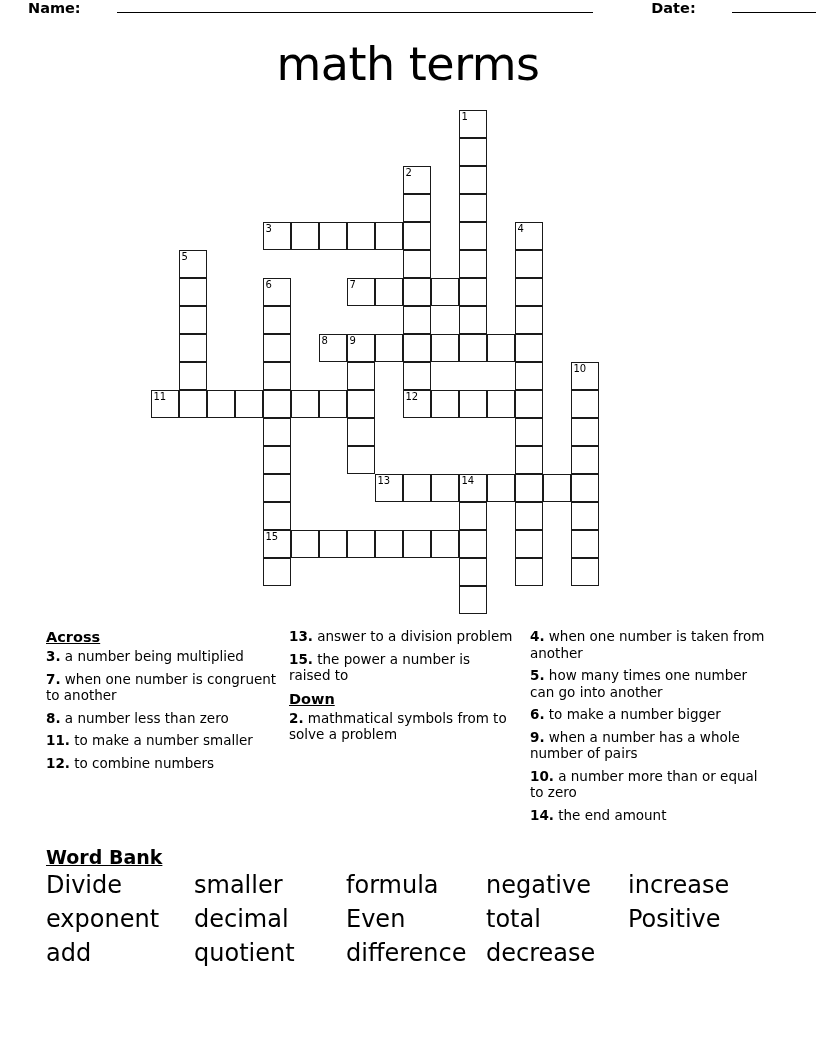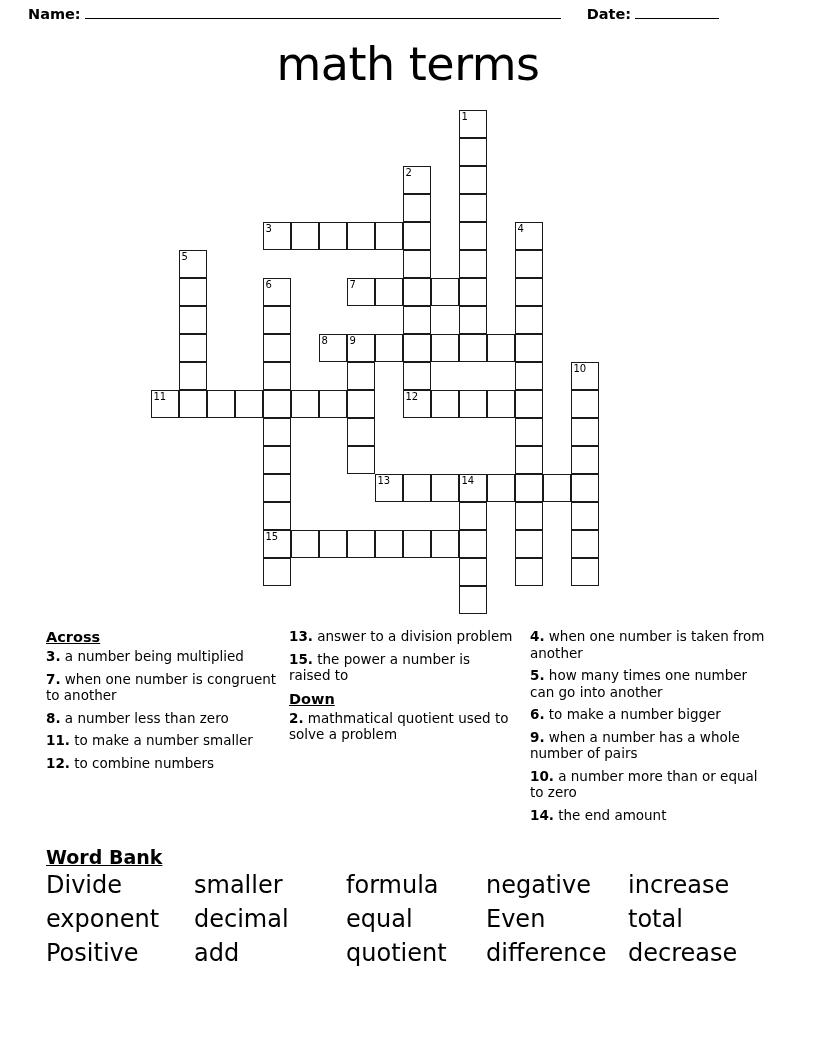--- a/index.html
+++ b/index.html
@@ -17,22 +17,22 @@
   }
 
   
   .header-row {
     position: absolute;
     left: 0; top: 0;
     width: 816px;
     height: 28px;
     display: flex;
     align-items: baseline;
-    padding-top: 6px;
     box-sizing: border-box;
+    justify-content: space-between;
   }
   .name-label {
     font-size: 14.5px;
     font-weight: bold;
     margin-left: 28px;
     white-space: nowrap;
   }
   .name-rule {
     flex: 0 0 auto;
     width: 476px;
@@ -296,21 +296,21 @@
       <div class="clue"><span class="cnum">3.</span><span> a number being multiplied</span></div>
       <div class="clue"><span class="cnum">7.</span><span> when one number is congruent to another</span></div>
       <div class="clue"><span class="cnum">8.</span><span> a number less than zero</span></div>
       <div class="clue"><span class="cnum">11.</span><span> to make a number smaller</span></div>
       <div class="clue"><span class="cnum">12.</span><span> to combine numbers</span></div>
     </div>
   <div class="clue-col c2">
       <div class="clue"><span class="cnum">13.</span><span> answer to a division problem</span></div>
       <div class="clue"><span class="cnum">15.</span><span> the power a number is raised to</span></div>
       <div class="section-head">Down</div>
-      <div class="clue"><span class="cnum">2.</span><span> mathmatical quotient used to solve a problem</span></div>
+      <div class="clue"><span class="cnum">2.</span><span> mathmatical symbols from to solve a problem</span></div>
     </div>
   <div class="clue-col c3">
       <div class="clue"><span class="cnum">4.</span><span> when one number is taken from another</span></div>
       <div class="clue"><span class="cnum">5.</span><span> how many times one number can go into another</span></div>
       <div class="clue"><span class="cnum">6.</span><span> to make a number bigger</span></div>
       <div class="clue"><span class="cnum">9.</span><span> when a number has a whole number of pairs</span></div>
       <div class="clue"><span class="cnum">10.</span><span> a number more than or equal to zero</span></div>
       <div class="clue"><span class="cnum">14.</span><span> the end amount</span></div>
     </div>
 </div>
@@ -318,21 +318,20 @@
 <div id="wordbank">
   <div class="wb-title">Word Bank</div>
   <div class="wb-grid">
       <div class="wb-word">Divide</div>
       <div class="wb-word">smaller</div>
       <div class="wb-word">formula</div>
       <div class="wb-word">negative</div>
       <div class="wb-word">increase</div>
       <div class="wb-word">exponent</div>
       <div class="wb-word">decimal</div>
-      <div class="wb-word">equal</div>
       <div class="wb-word">Even</div>
       <div class="wb-word">total</div>
       <div class="wb-word">Positive</div>
       <div class="wb-word">add</div>
       <div class="wb-word">quotient</div>
       <div class="wb-word">difference</div>
       <div class="wb-word">decrease</div>
     </div>
 </div>
 

